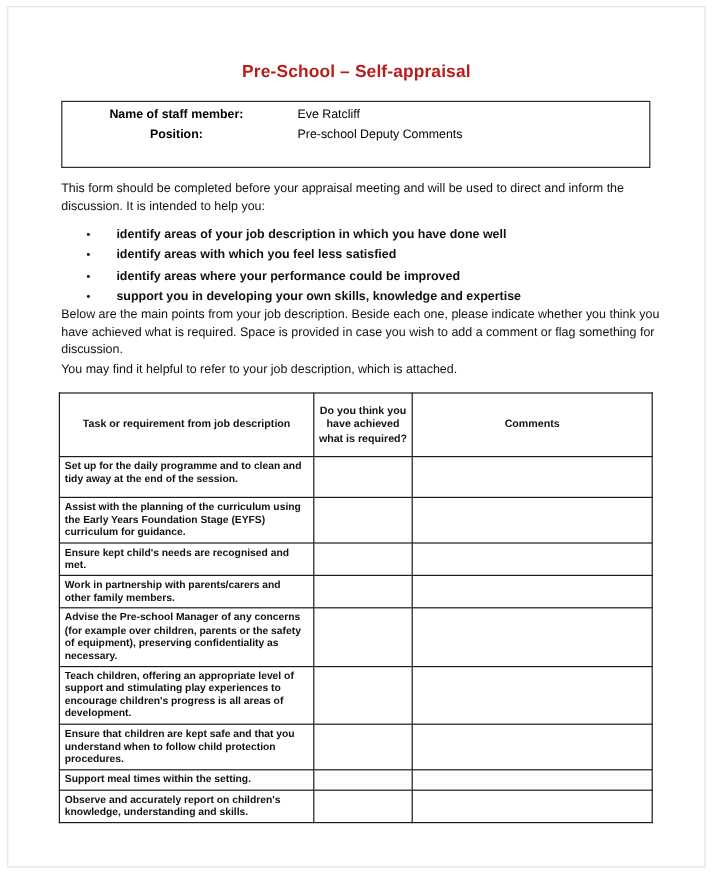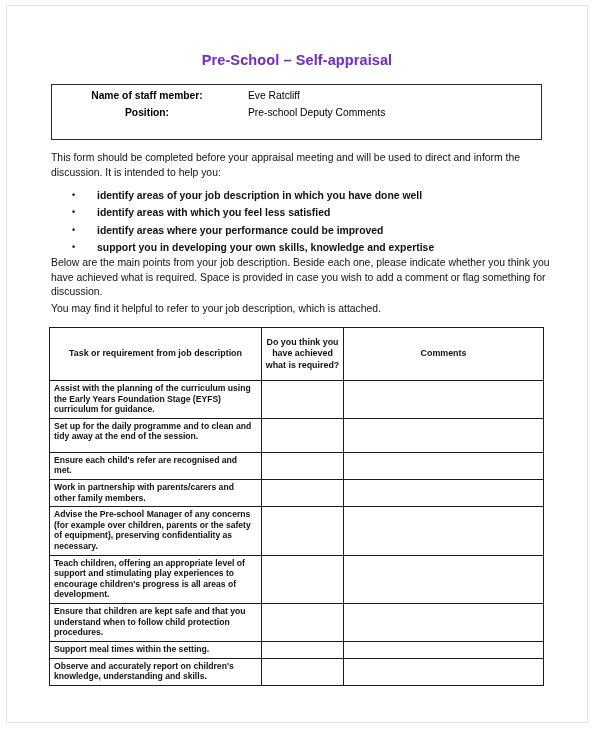--- a/index.html
+++ b/index.html
@@ -38,21 +38,21 @@
   
   .doc-title {
     position: absolute;
     left: 51px;
     top: 52px;
     width: 492px;
     text-align: center;
     font-size: 14.5px;
     font-weight: bold;
     letter-spacing: 0.1px;
-    color: #6d28d9;
+    color: #b91c1c;
   }
 
   
   .info-box {
     position: absolute;
     left: 51px;
     top: 84px;
     width: 491px;
     height: 56px;
     border: 1.6px solid #2b2b2b;
@@ -242,31 +242,31 @@
     </colgroup>
     <thead>
       <tr>
         <th class="col-task">Task or requirement  from job description</th>
         <th>Do you think you have achieved what is required?</th>
         <th>Comments</th>
       </tr>
     </thead>
     <tbody>
       <tr class="h3">
+        <td class="task-cell">Set up for the daily programme and to clean and tidy away at the end of the session.</td>
+        <td class="check-cell"></td>
+        <td class="comment-cell"></td>
+      </tr>
+      <tr class="h3">
         <td class="task-cell">Assist with the planning of the curriculum using the Early Years Foundation Stage (EYFS) curriculum for guidance.</td>
         <td class="check-cell"></td>
         <td class="comment-cell"></td>
       </tr>
-      <tr class="h3">
-        <td class="task-cell">Set up for the daily programme and to clean and tidy away at the end of the session.</td>
-        <td class="check-cell"></td>
-        <td class="comment-cell"></td>
-      </tr>
       <tr class="h2">
-        <td class="task-cell">Ensure each child's refer are recognised and met.</td>
+        <td class="task-cell">Ensure kept child's needs are recognised and met.</td>
         <td class="check-cell"></td>
         <td class="comment-cell"></td>
       </tr>
       <tr class="h2">
         <td class="task-cell">Work in partnership with parents/carers and other family members.</td>
         <td class="check-cell"></td>
         <td class="comment-cell"></td>
       </tr>
       <tr class="h4">
         <td class="task-cell">Advise the Pre-school Manager of any concerns (for example over children, parents or the safety of equipment), preserving confidentiality as necessary.</td>

